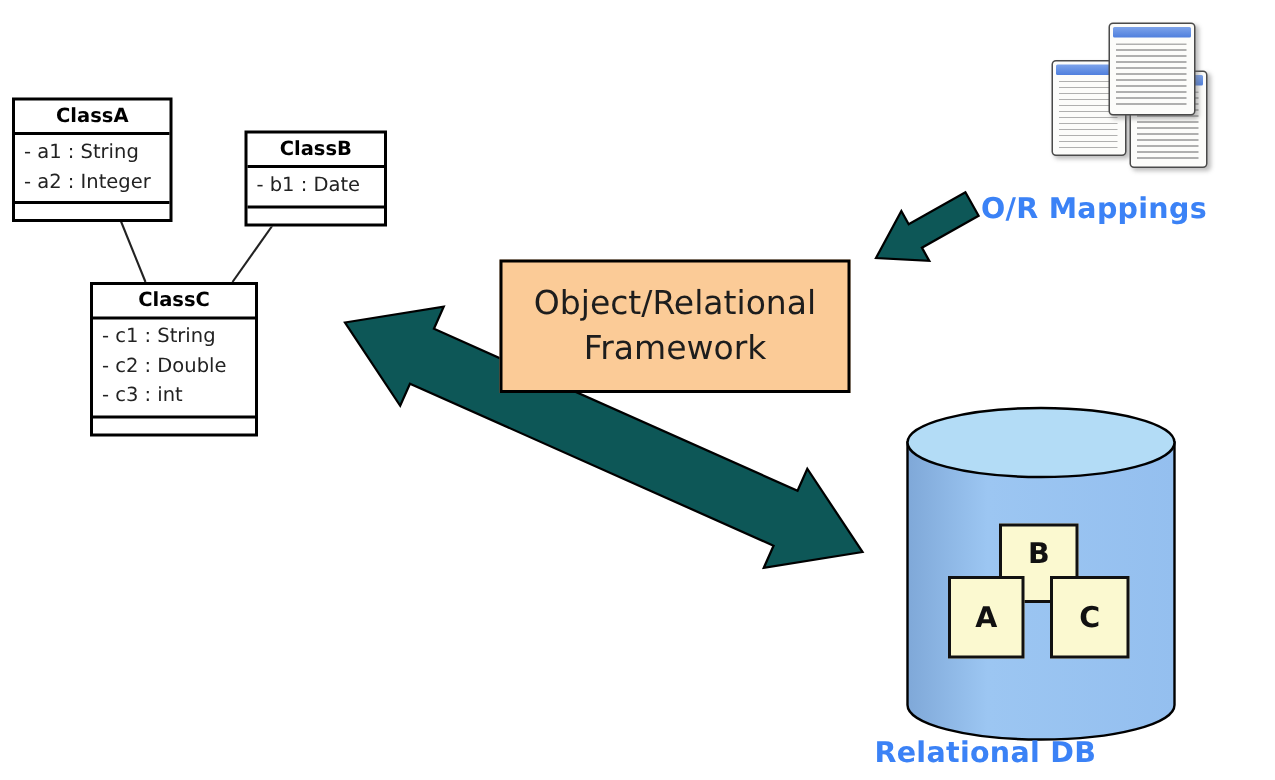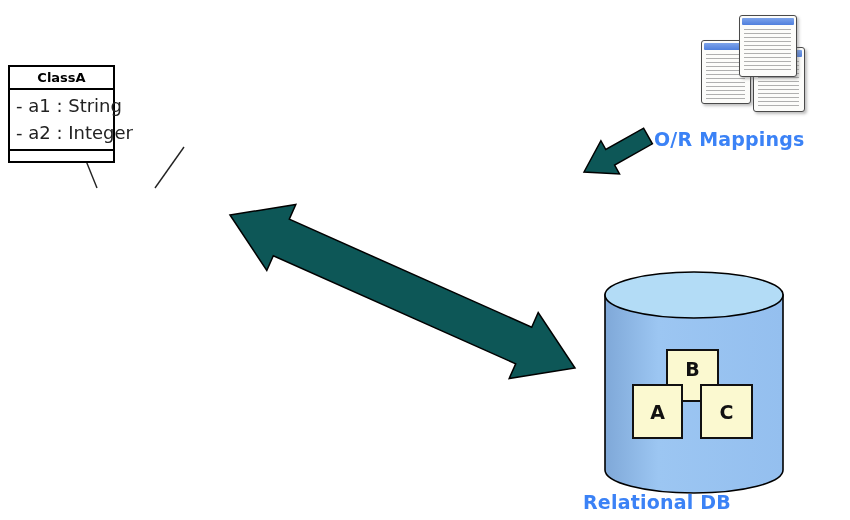--- a/index.html
+++ b/index.html
@@ -15,21 +15,21 @@
   html,body{margin:0;padding:0;background:#ffffff;}
   body{width:850px;height:520px;overflow:hidden;
        font-family:"DejaVu Sans","Liberation Sans",sans-serif;}
   .canvas{position:relative;width:850px;height:520px;background:#fff;}
   .layer-svg{position:absolute;left:0;top:0;width:850px;height:520px;}
 
   
   .uml-class{position:absolute;background:#fff;border:2px solid #000;box-sizing:border-box;}
   .uml-title{border-bottom:2px solid #000;text-align:center;font-weight:bold;
              font-size:13px;line-height:21px;height:21px;color:#000;}
-  .uml-attrs{padding:2px 6px 3px 6px;font-size:18px;line-height:1.5;color:#222;
+  .uml-attrs{padding:2px 6px 3px 6px;font-size:13px;line-height:1.5;color:#222;
              border-bottom:2px solid #000;white-space:nowrap;}
   .uml-methods{height:10px;}
 
   
   .framework-box{position:absolute;left:333px;top:173px;width:234px;height:89px;
                  background:var(--framework-box);border:2px solid #000;box-sizing:border-box;
                  display:flex;flex-direction:column;align-items:center;justify-content:center;
                  font-size:22px;line-height:1.32;color:#1d1d1d;text-align:center;z-index:3;}
 
   
@@ -81,23 +81,43 @@
 
   <div class="uml-class" style="left:8px;top:65px;width:107px;z-index:2">
     <div class="uml-title">ClassA</div>
     <div class="uml-attrs">
       <div>- a1 : String</div>
       <div>- a2 : Integer</div>
     </div>
     <div class="uml-methods"></div>
   </div>
 
+  <div class="uml-class" style="left:163px;top:87px;width:95px;z-index:2">
+    <div class="uml-title">ClassB</div>
+    <div class="uml-attrs">
+      <div>- b1 : Date</div>
+    </div>
+    <div class="uml-methods"></div>
+  </div>
+
+  <div class="uml-class" style="left:60px;top:188px;width:112px;z-index:2">
+    <div class="uml-title">ClassC</div>
+    <div class="uml-attrs">
+      <div>- c1 : String</div>
+      <div>- c2 : Double</div>
+      <div>- c3 : int</div>
+    </div>
+    <div class="uml-methods"></div>
+  </div>
 
 
-
+  <div class="framework-box">
+    <div>Object/Relational</div>
+    <div>Framework</div>
+  </div>
 
   <div>
     <div class="doc" style="left:701px;top:40px;width:50px;height:64px;z-index:1">
       <div class="doc-bar"></div>
       <div class="doc-lines"></div>
     </div>
     <div class="doc" style="left:753px;top:47px;width:52px;height:65px;z-index:2">
       <div class="doc-bar"></div>
       <div class="doc-lines"></div>
     </div>

